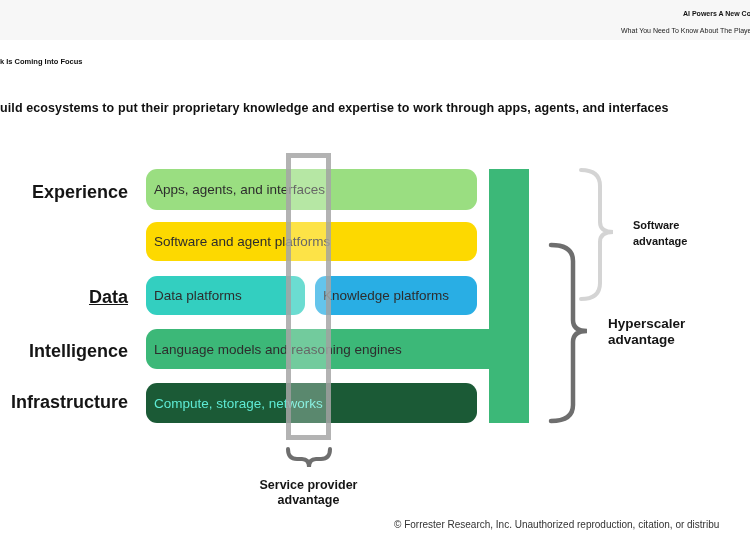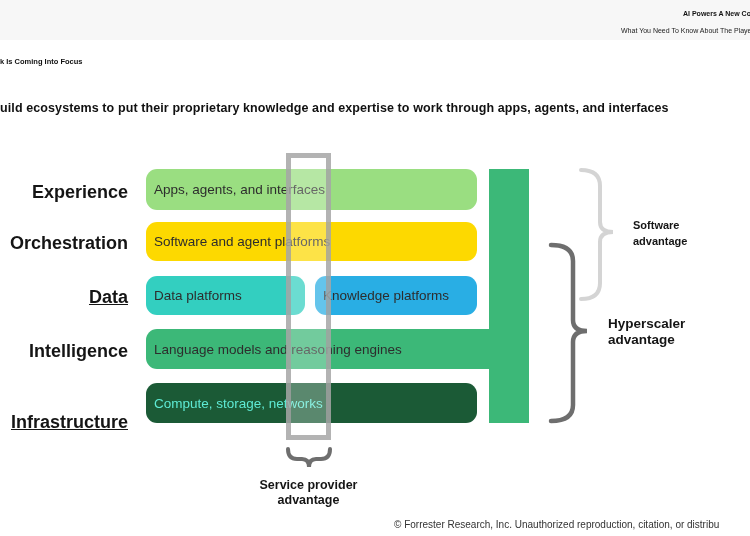--- a/index.html
+++ b/index.html
@@ -13,21 +13,21 @@
   .hdr-line2 { position:absolute; left:621px; top:27px; font-size:7px; color:#222; white-space:nowrap; }
   .section-heading { position:absolute; left:0; top:57px; font-size:7.5px; font-weight:bold; color:#111; white-space:nowrap; }
   .figure-title { position:absolute; left:0; top:101px; font-size:12.5px; font-weight:bold; color:#111; white-space:nowrap; letter-spacing:0.1px; }
 
   
   .row-label { position:absolute; left:0; width:128px; text-align:right; font-size:18px; font-weight:bold; color:#151515; }
   .lbl-experience     { top:182px; }
   .lbl-orchestration  { top:233px; }
   .lbl-data           { top:287px;text-decoration:underline; }
   .lbl-intelligence   { top:341px; }
-  .lbl-infrastructure { top:412px;text-decoration:underline; }
+  .lbl-infrastructure { top:392px; }
 
   .bar { position:absolute; display:flex; align-items:center; box-sizing:border-box;
          padding-left:8px; font-size:13.5px; color:#2d2d2d;border-radius:11px; }
   .bar-experience     { left:146px; top:169px; width:331px; height:41px; background:#9ade81; }
   .bar-orchestration  { left:146px; top:222px; width:331px; height:39px; background:#fdd900; }
   .bar-data           { left:146px; top:276px; width:159px; height:39px; background:#33cfc0; }
   .bar-knowledge      { left:315px; top:276px; width:162px; height:39px; background:#29aee4; }
   .bar-intelligence   { left:146px; top:329px; width:383px; height:40px; background:#3cb878;text-align:center; }
   .bar-infrastructure { left:146px; top:383px; width:331px; height:40px; background:#1b5a36; color:#5eead4; }
   .right-column       { position:absolute; left:489px; top:169px; width:40px; height:254px; background:#3cb878; }
@@ -54,21 +54,20 @@
   <div class="doc-header">
     <div class="hdr-line1">AI Powers A New Co</div>
     <div class="hdr-line2">What You Need To Know About The Playe</div>
   </div>
 
   <div class="section-heading">k Is Coming Into Focus</div>
 
   <div class="figure-title">uild ecosystems to put their proprietary knowledge and expertise to work through apps, agents, and interfaces</div>
 
   <div class="row-label lbl-experience">Experience</div>
-  <div class="row-label lbl-orchestration">Orchestration</div>
   <div class="row-label lbl-data">Data</div>
   <div class="row-label lbl-intelligence">Intelligence</div>
   <div class="row-label lbl-infrastructure">Infrastructure</div>
 
   <div class="bar bar-experience">Apps, agents, and interfaces</div>
   <div class="bar bar-orchestration">Software and agent platforms</div>
   <div class="bar bar-data">Data platforms</div>
   <div class="bar bar-knowledge">Knowledge platforms</div>
   <div class="bar bar-intelligence">Language models and reasoning engines</div>
   <div class="bar bar-infrastructure">Compute, storage, networks</div>

